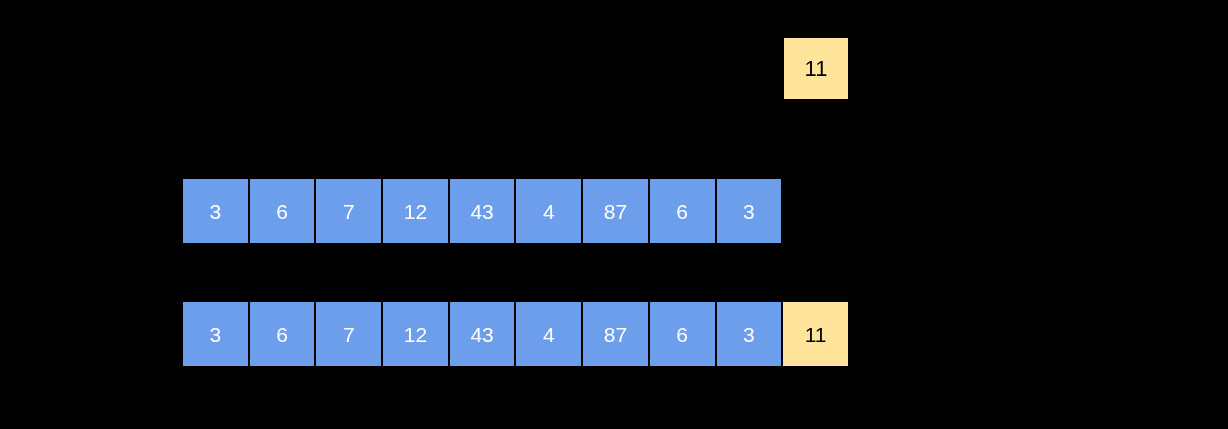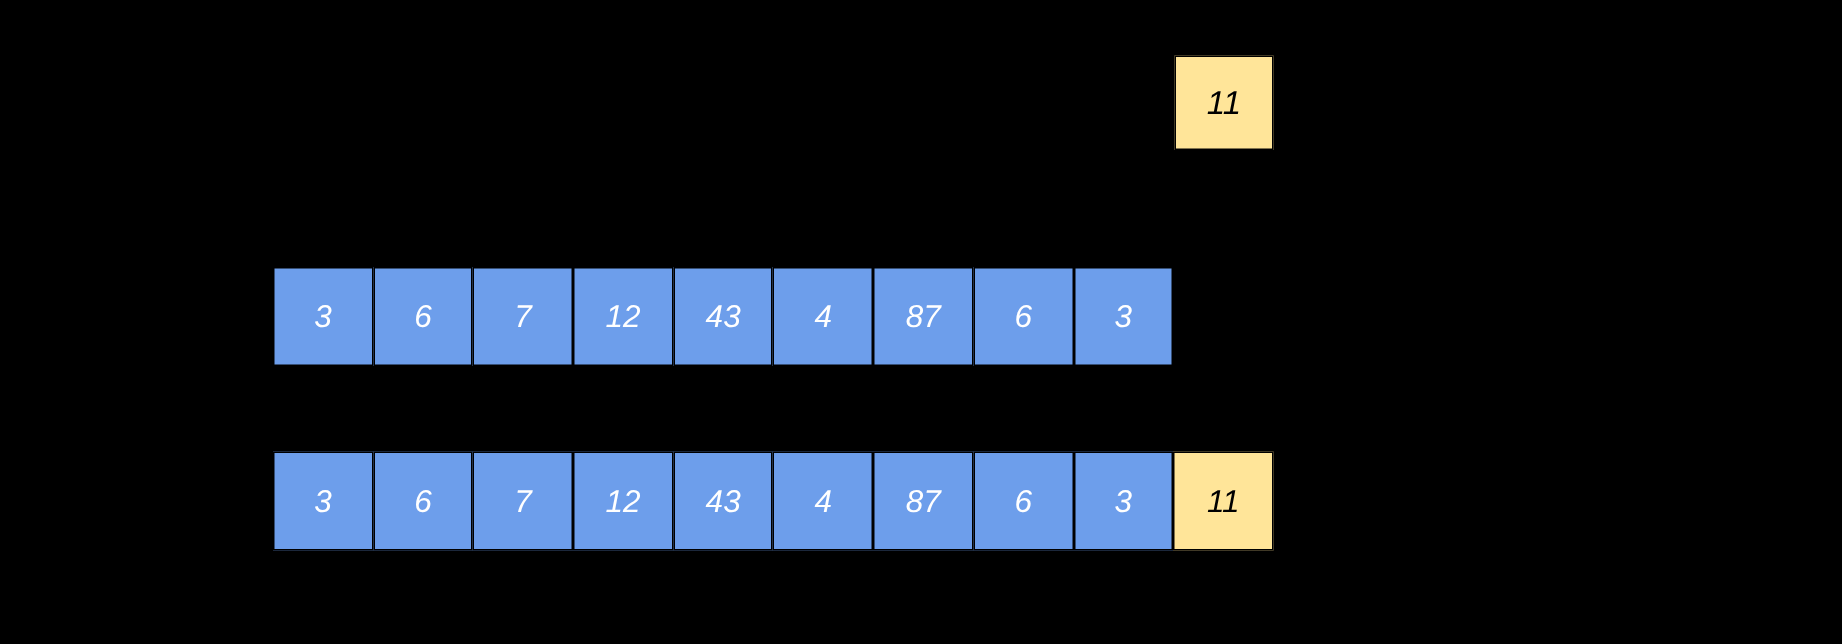--- a/index.html
+++ b/index.html
@@ -7,21 +7,20 @@
     padding: 0;
     background: #000000;
     font-family: "Liberation Sans", sans-serif;
   }
   .stage {
     position: relative;
     width: 1228px;
     height: 429px;
     background: var(--canvas-bg, #000000);
     overflow: hidden;
-    font-style: italic;
   }
   .array-row {
     position: absolute;
     display: flex;
   }
   .row-before { left: 182px; top: 178px; }
   .row-after  { left: 182px; top: 301px; }
   .cell {
     box-sizing: border-box;
     width: 66.7px;

